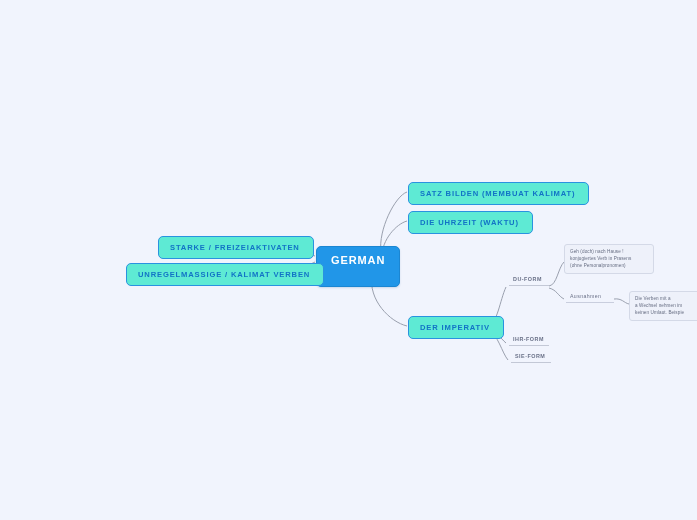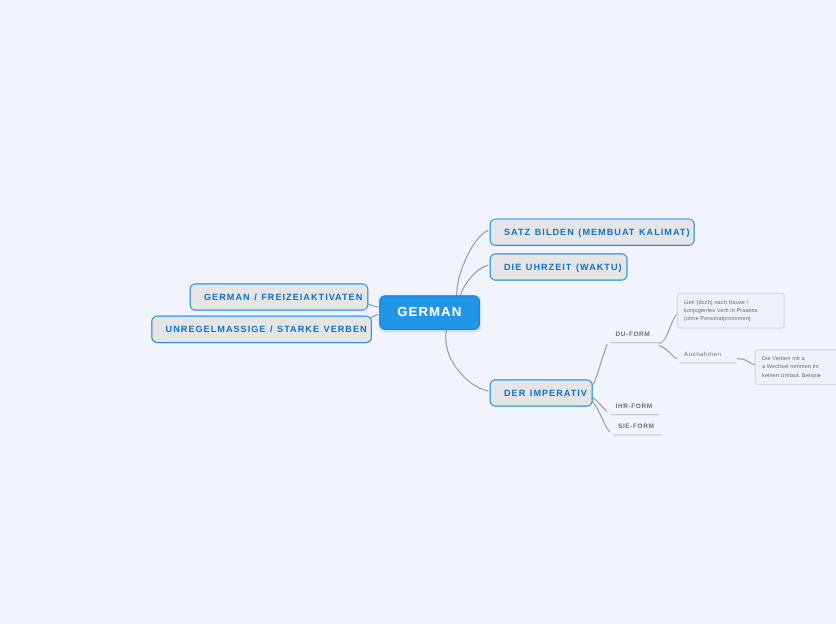--- a/index.html
+++ b/index.html
@@ -35,34 +35,34 @@
   }
 
   .node-root {
     background: #2196e8;
     border: 1px solid #1b86d2;
     border-radius: 5px;
     color: #ffffff;
     font-size: 11px;
     font-weight: bold;
     letter-spacing: 0.9px;
-    padding: 7px 14px 8px 14px;
+    padding: 7px 14px 20px 14px;
     text-align: center;
     box-shadow: 0 1px 2px rgba(30,90,150,0.18);
   }
 
   .node-main {
-    background: #e5e5e5;
+    background: #5eead4;
     border: 1.3px solid #2a92e0;
     border-radius: 5px;
     color: #1273c6;
     font-size: 7.6px;
     font-weight: bold;
     letter-spacing: 0.85px;
-    padding: 6px 3px 6px 11px;
+    padding: 6px 13px 6px 11px;
     text-align: center;
   }
 
   .node-sub {
     color: #6a7188;
     font-size: 5.4px;
     font-weight: bold;
     letter-spacing: 0.5px;
     padding: 2px 4px 3px 4px;
     border-bottom: 1px solid #c3c8d6;
@@ -114,25 +114,25 @@
 
       <path d="M614,299 C622,298 624,303 629,304"></path>
     </g>
   </svg>
 
   <div class="node node-root" style="left:316px; top:246px;">
     <span>GERMAN</span>
   </div>
 
   <div class="node node-main" style="left:158px; top:236px;">
-    <span>GERMAN / FREIZEIAKTIVATEN</span>
+    <span>STARKE / FREIZEIAKTIVATEN</span>
   </div>
 
   <div class="node node-main" style="left:126px; top:263px;">
-    <span>UNREGELMASSIGE / STARKE VERBEN</span>
+    <span>UNREGELMASSIGE / KALIMAT VERBEN</span>
   </div>
 
   <div class="node node-main" style="left:408px; top:182px;">
     <span>SATZ BILDEN (MEMBUAT KALIMAT)</span>
   </div>
 
   <div class="node node-main" style="left:408px; top:316px;">
     <span>DER IMPERATIV</span>
   </div>
 

